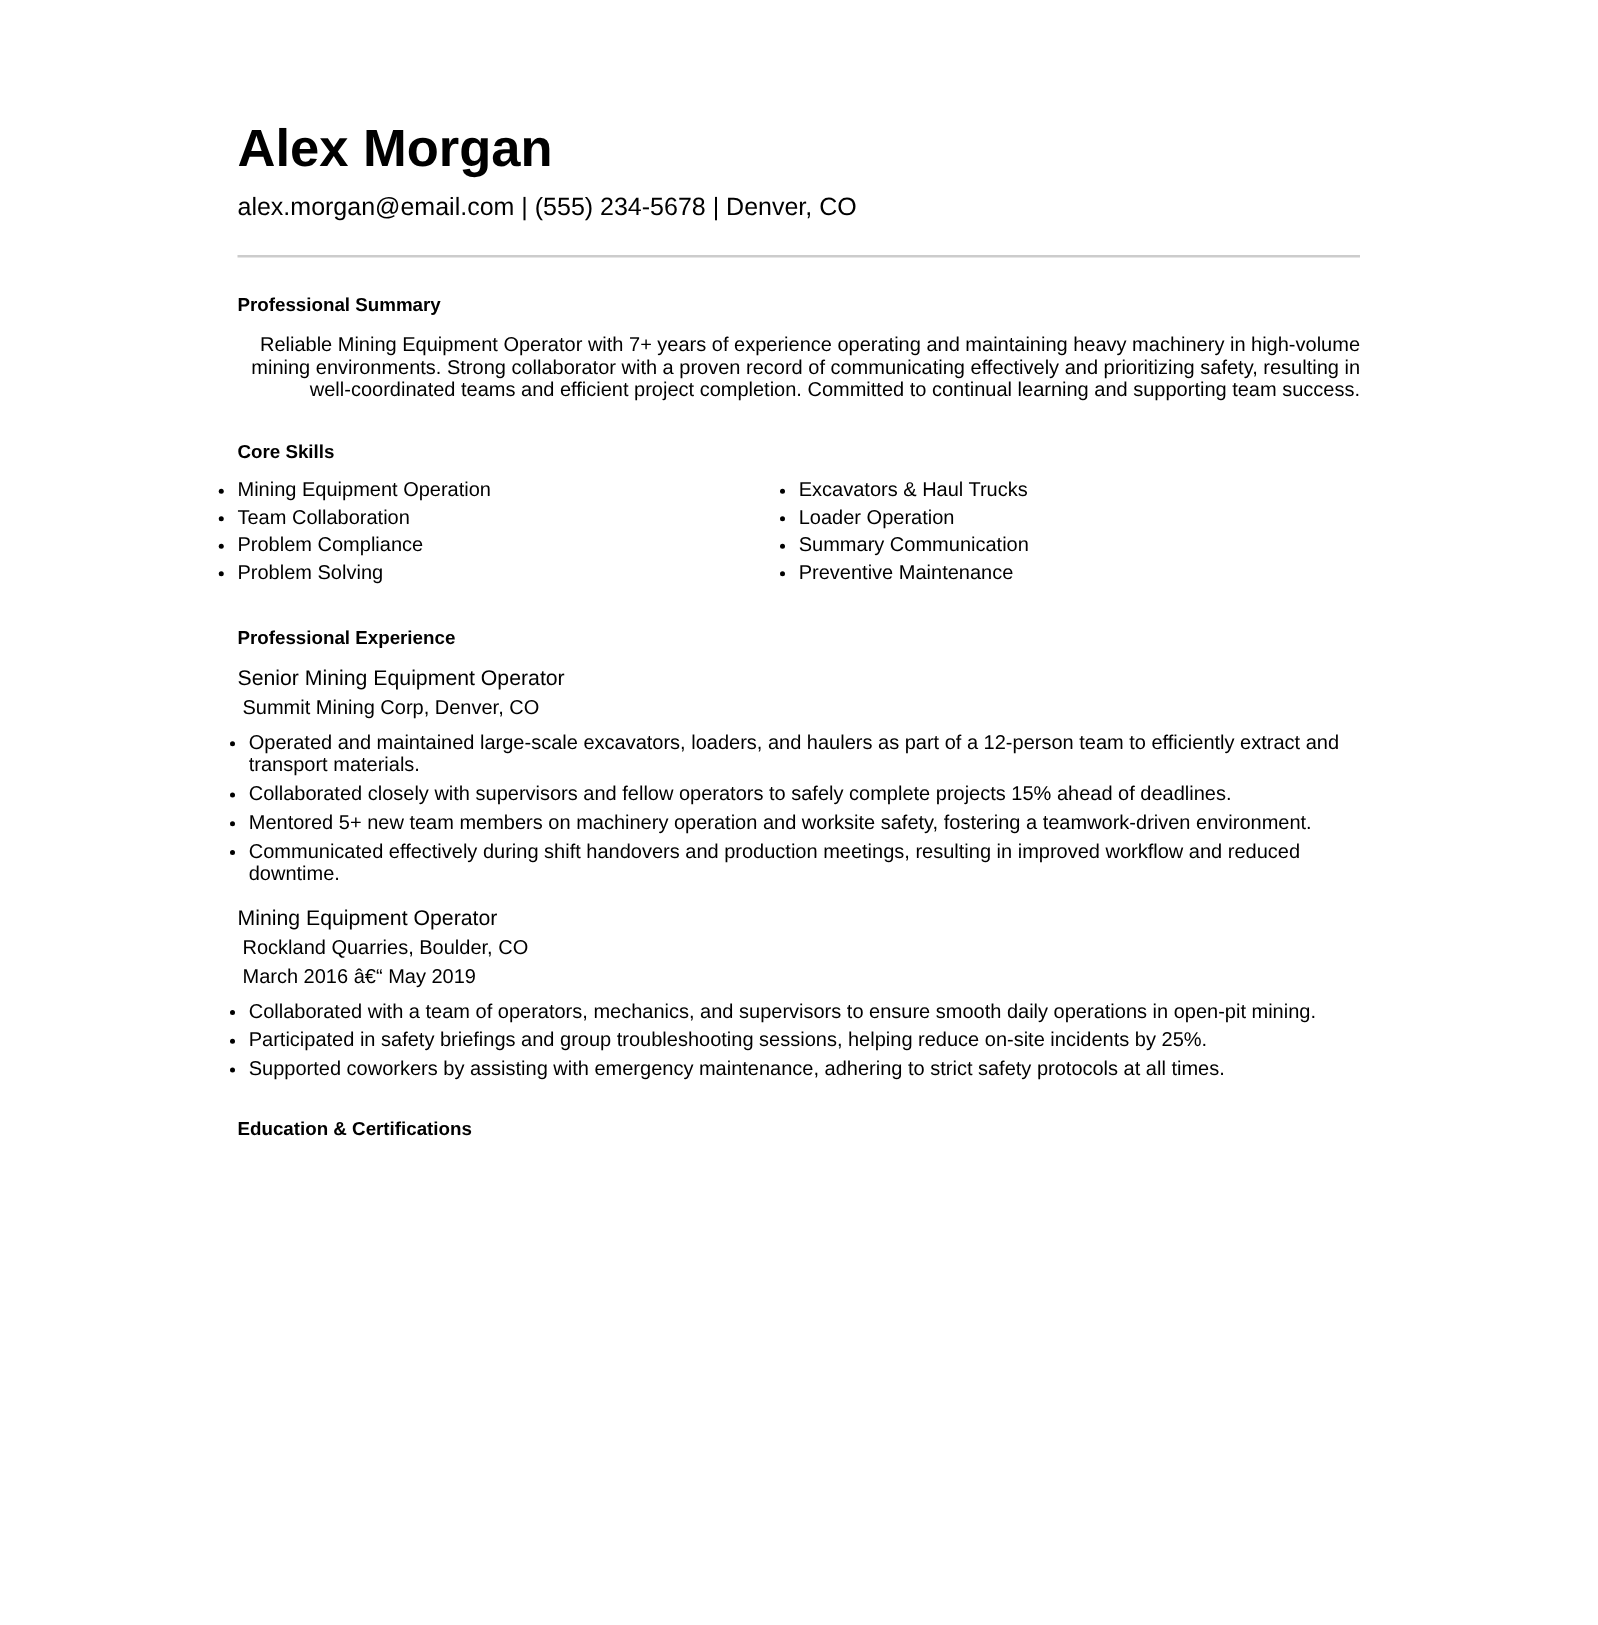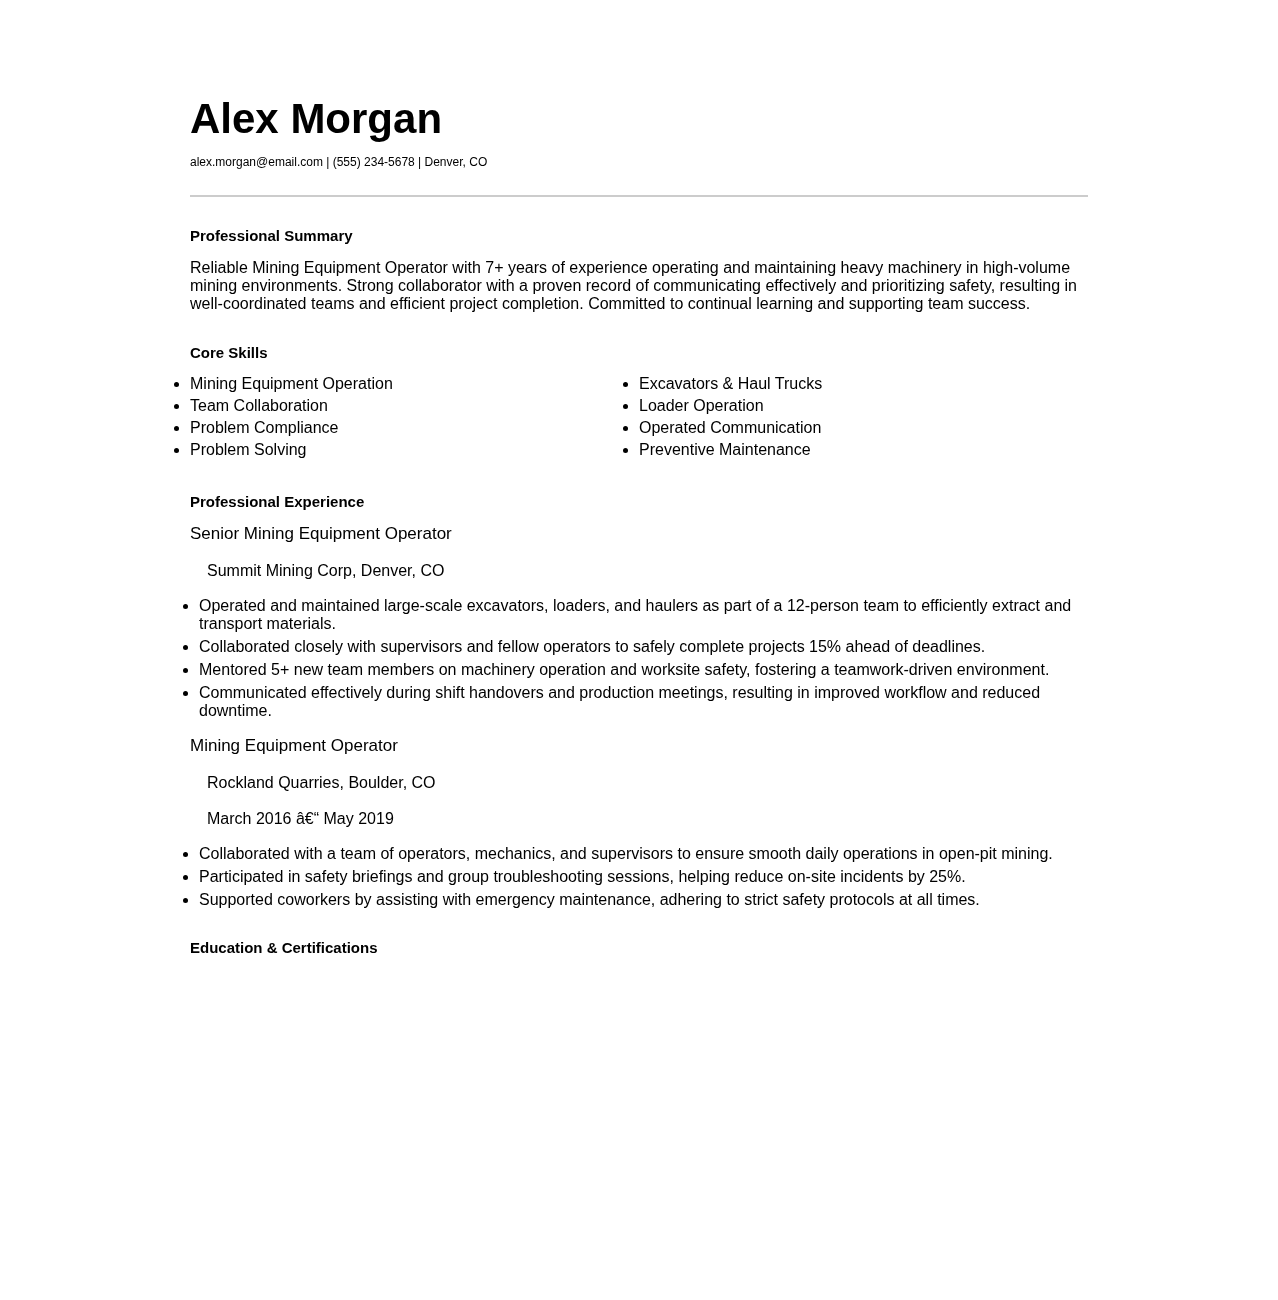--- a/index.html
+++ b/index.html
@@ -17,38 +17,39 @@
     padding: 95px 0 32px;
     min-height: 1300px;
   }
   h1.resume-name {
     font-size: 42px;
     line-height: 1.15;
     font-weight: bold;
     margin: 0 0 12px 0;
   }
   p.contact {
-    font-size: 12px;
+    font-size: 20px;
     margin: 0 0 26px 0;
   }
   hr.divider {
     border: none;
     border-top: 2px solid #cccccc;
     height: 0;
     margin: 0;
   }
   h2.section-heading {
     font-size: 15px;
     font-weight: bold;
     line-height: 1.15;
     margin: 30px 0 14px 0;
   }
   p.body-text {
     margin: 0;
     line-height: 1.15;
+    text-align: right;
   }
   .skills {
     display: flex;
   }
   .skills ul {
     flex: 1 1 50%;
     list-style: disc outside;
     margin: 0 0 0 -17px;
     padding: 0 0 0 17px;
   }
@@ -57,21 +58,21 @@
     margin: 0 0 4px 0;
   }
   .job h3, .edu h3 {
     font-size: 17px;
     font-weight: normal;
     line-height: 1.18;
   }
   .job h3 { margin: 12px 0 2px 0; }
   .job-meta {
     line-height: 1.2;
-    margin: 17px;
+    margin: 4px;
   }
   ul.job-bullets {
     list-style: disc outside;
     margin: 10px 0 16px 0;
     padding: 0 0 0 9px;
   }
   ul.job-bullets li {
     line-height: 1.12;
     margin: 0 0 5px 0;
   }
@@ -98,21 +99,21 @@
   <div class="skills">
     <ul>
       <li>Mining Equipment Operation</li>
       <li>Team Collaboration</li>
       <li>Problem Compliance</li>
       <li>Problem Solving</li>
     </ul>
     <ul>
       <li>Excavators &amp; Haul Trucks</li>
       <li>Loader Operation</li>
-      <li>Operated Communication</li>
+      <li>Summary Communication</li>
       <li>Preventive Maintenance</li>
     </ul>
   </div>
 
   <h2 class="section-heading">Professional Experience</h2>
 
   <section class="job">
     <h3>Senior Mining Equipment Operator</h3>
     <div class="job-meta">Summit Mining Corp, Denver, CO</div>
     <ul class="job-bullets">

